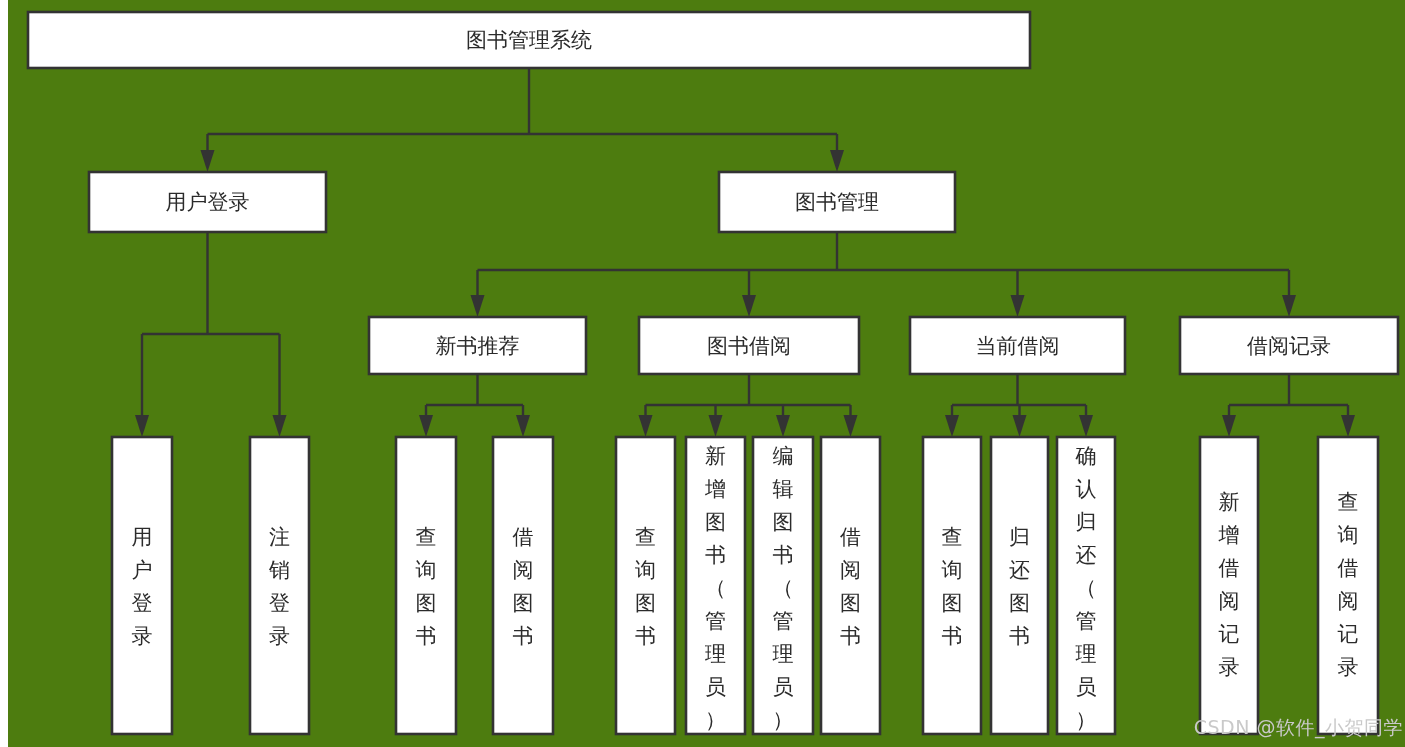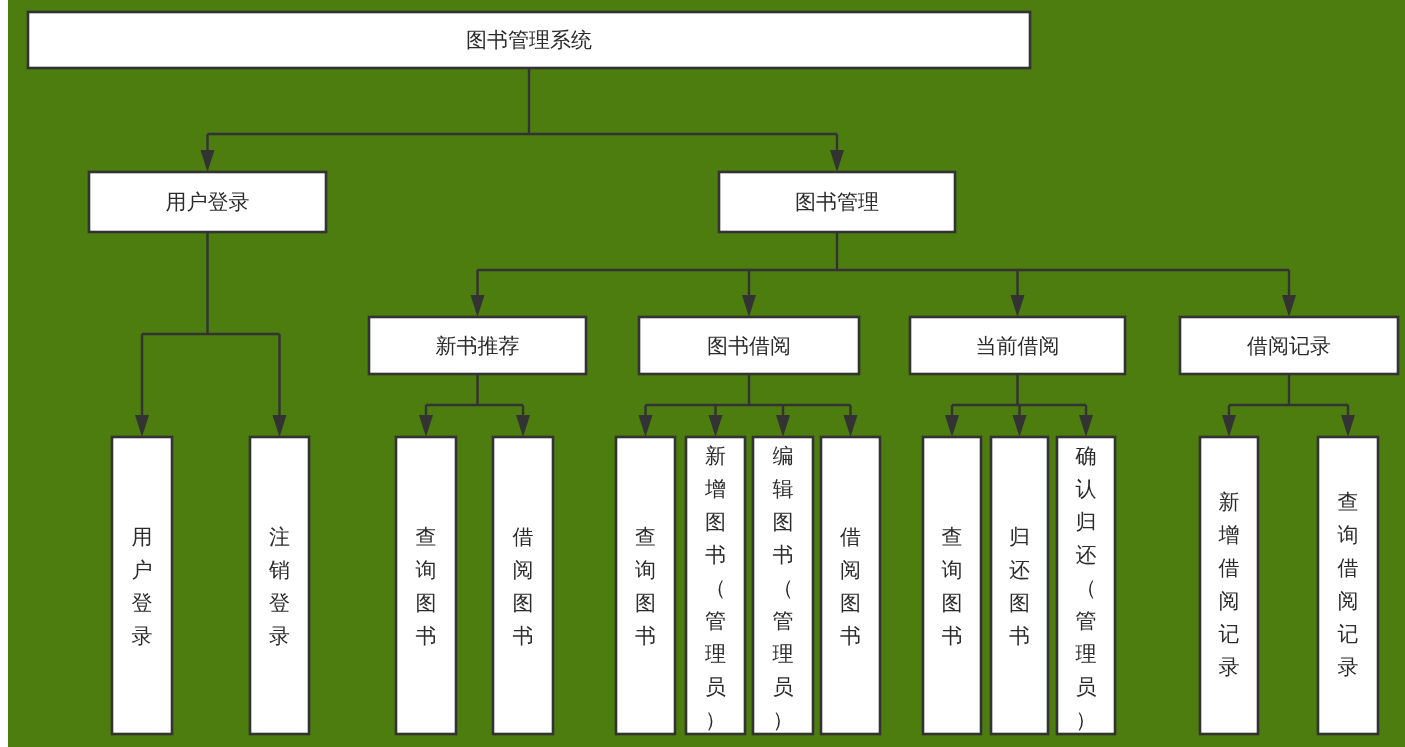--- a/index.html
+++ b/index.html
@@ -262,14 +262,15 @@
           <text x="1340" y="508.5" class="node-label-v">查</text>
           <text x="1340" y="541.5" class="node-label-v">询</text>
           <text x="1340" y="574.5" class="node-label-v">借</text>
           <text x="1340" y="607.5" class="node-label-v">阅</text>
           <text x="1340" y="640.5" class="node-label-v">记</text>
           <text x="1340" y="673.5" class="node-label-v">录</text>
         </g>
       </g>
   </svg>
 
+  <div class="watermark">CSDN @软件_小贺同学</div>
 
 </div>
 
 </body></html>

